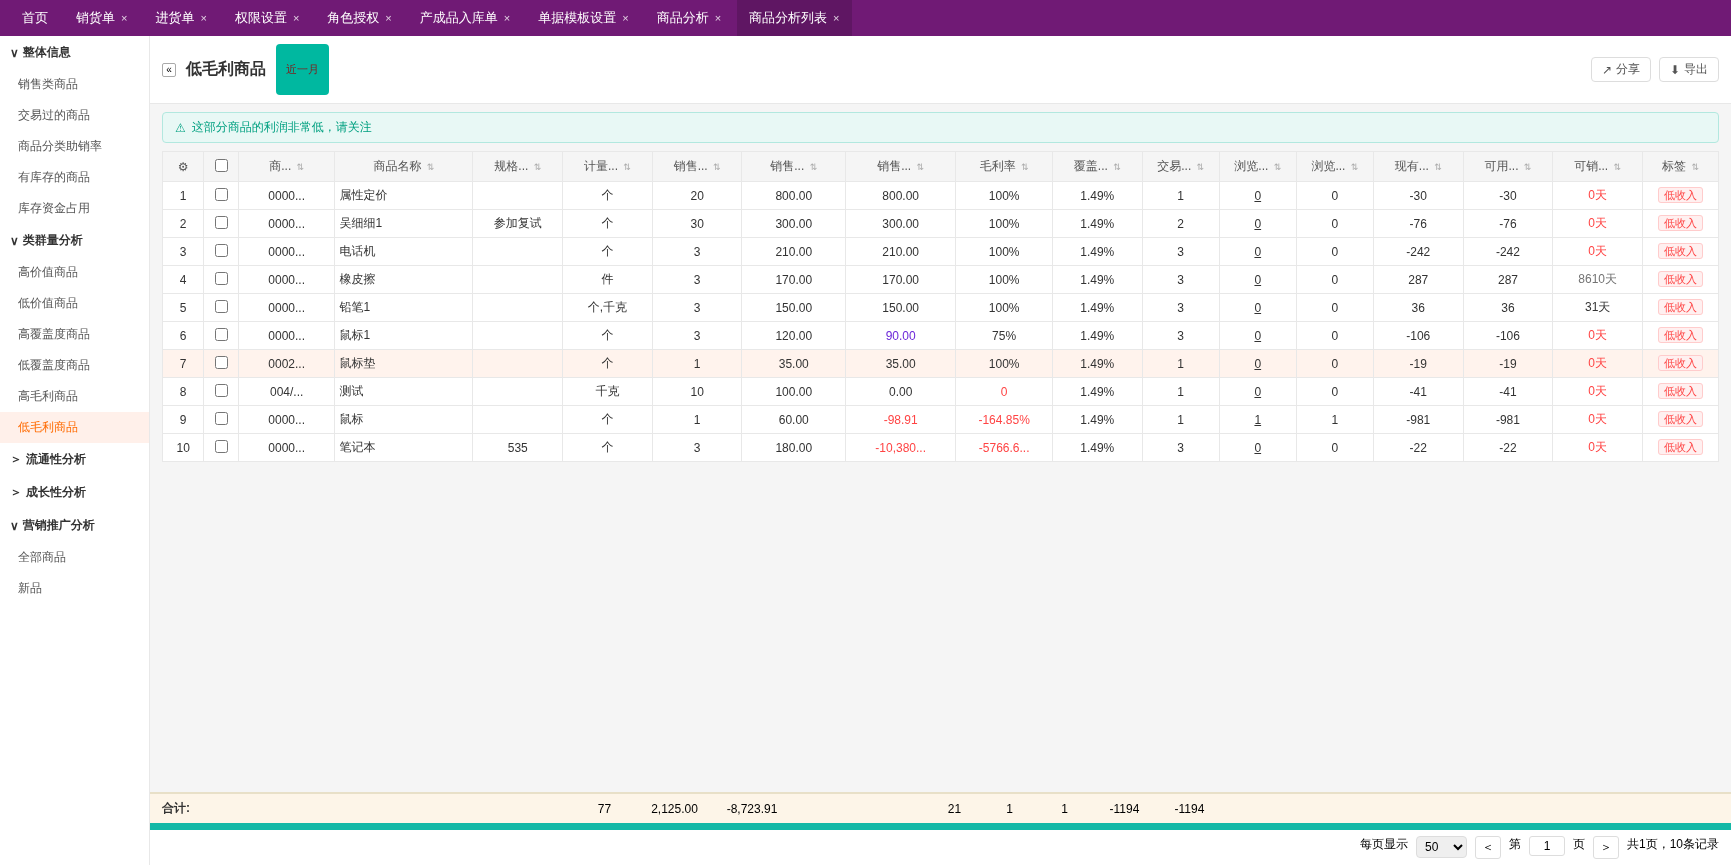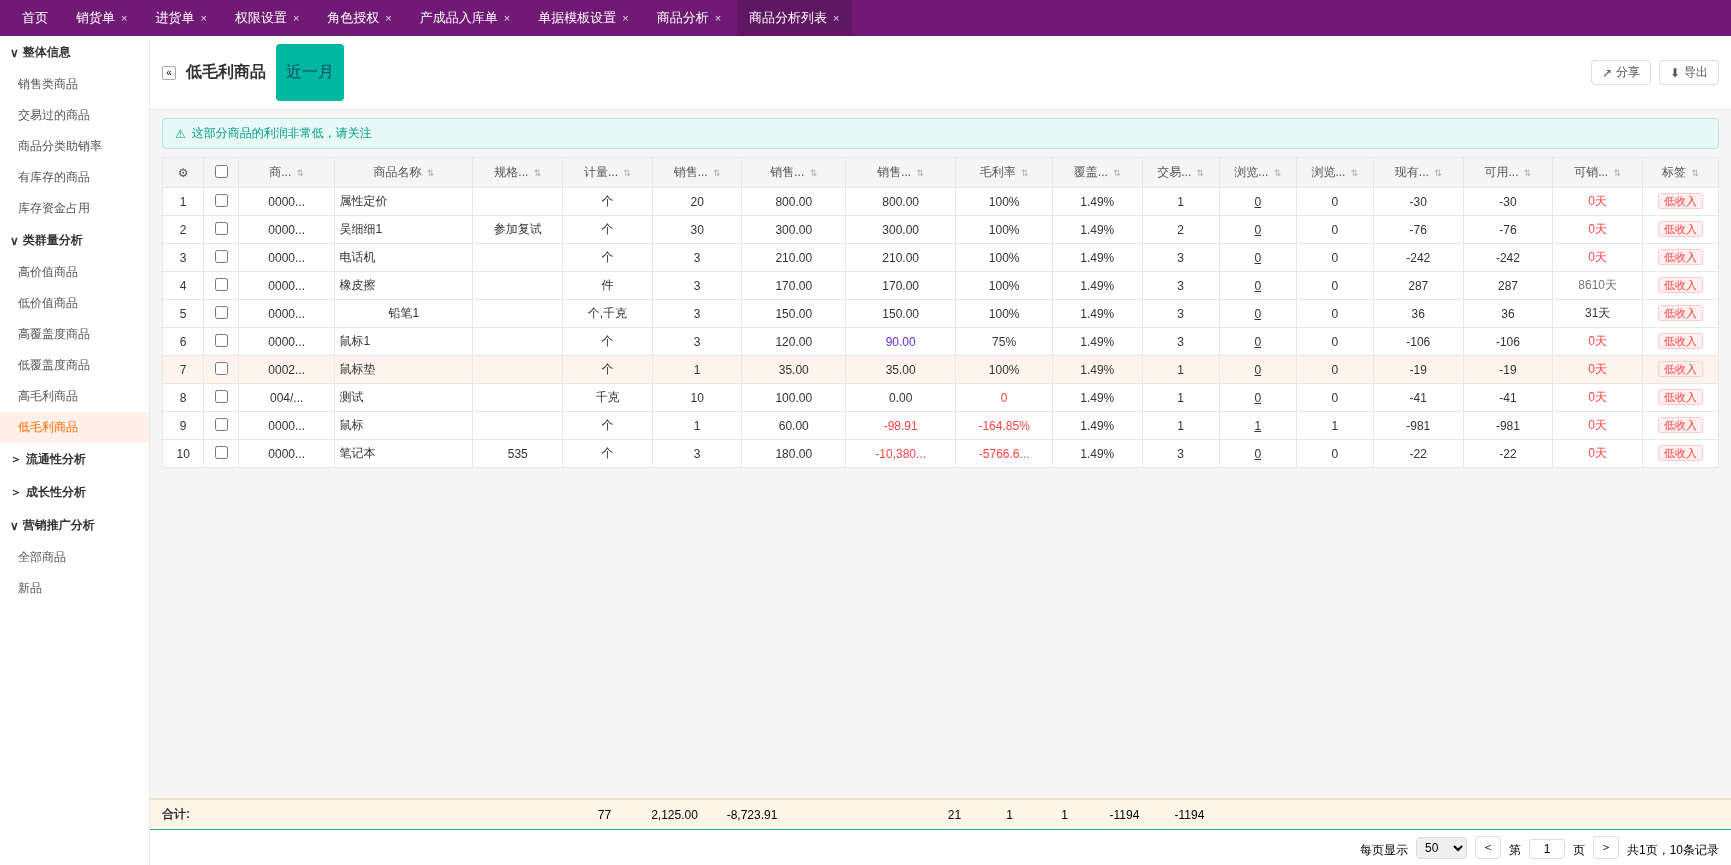--- a/index.html
+++ b/index.html
@@ -32,21 +32,21 @@
 
     
     .content-area { flex: 1; display: flex; flex-direction: column; overflow: hidden; }
 
     
     .content-header {
       padding: 8px 12px; background: #fff; display: flex; align-items: center; gap: 10px; border-bottom: 1px solid #e8e8e8;
     }
     .content-title { font-size: 16px; font-weight: bold; color: #333; }
     .filter-btn {
-      background: #00b8a0; color: #0c4a6e; border: none; border-radius: 4px; padding: 18px 10px; cursor: pointer; font-size: 16px;
+      background: #00b8a0; color: #7f1d1d; border: none; border-radius: 4px; padding: 18px 10px; cursor: pointer; font-size: 11px;
     }
     .search-box {
       display: flex; align-items: center; border: 1px solid #ddd; border-radius: 4px; padding: 2px 8px; flex: 1; max-width: 300px;
     }
     .search-box input { border: none; outline: none; font-size: 12px; width: 100%; }
     .search-icon { color: #aaa; margin-left: 4px; cursor: pointer; }
     .header-actions { margin-left: auto; display: flex; gap: 8px; }
     .action-btn {
       display: flex; align-items: center; gap: 4px; border: 1px solid #ddd; background: #fff; border-radius: 4px; padding: 3px 10px; cursor: pointer; color: #555;
     }
@@ -69,21 +69,21 @@
     .link-underline { text-decoration: underline; color: #333; }
     .badge-low { background: #fff0f0; color: #ff4444; border: 1px solid #ffcccc; border-radius: 3px; padding: 1px 5px; font-size: 11px; }
 
     
     .footer-total {
       background: #fdf5e8; border-top: 2px solid #e8e0c8; padding: 6px 12px; display: flex; align-items: center;
     }
 
     
     .pagination-bar {
-      background: #fff; border-top: 1px solid #14b8a6; padding: 6px 12px; display: flex; align-items: flex-end; justify-content: flex-end; gap: 8px;
+      background: #fff; border-top: 7px solid #14b8a6; padding: 6px 12px; display: flex; align-items: flex-start; justify-content: flex-end; gap: 8px;
     }
     .pagination-bar select { border: 1px solid #ddd; border-radius: 4px; padding: 2px 4px; }
     .pagination-bar .page-btn { border: 1px solid #ddd; background: #fff; border-radius: 3px; padding: 2px 6px; cursor: pointer; }
 
     
     ::-webkit-scrollbar { width: 6px; height: 6px; }
     ::-webkit-scrollbar-thumb { background: #ccc; border-radius: 3px; }
 
     
     .collapse-icon { display: inline-block; width: 14px; height: 14px; background: #fff; border: 1px solid #aaa; border-radius: 2px; text-align: center; line-height: 12px; font-size: 10px; cursor: pointer; }
@@ -269,21 +269,21 @@
       <td>0</td>
       <td>287</td>
       <td>287</td>
       <td style="color:#737373">8610天</td>
       <td><span class="badge-low">低收入</span></td>
     </tr>
             <tr>
       <td>5</td>
       <td><input type="checkbox" style=""></td>
       <td>0000...</td>
-      <td style="text-align:center">铅笔1</td>
+      <td style="text-align:left">铅笔1</td>
       <td></td>
       <td>个,千克</td>
       <td>3</td>
       <td>150.00</td>
       <td style="color:#333">150.00</td>
       <td style="color:#333">100%</td>
       <td>1.49%</td>
       <td>3</td>
       <td><span class="link-underline" style="cursor:pointer">0</span></td>
       <td>0</td>

